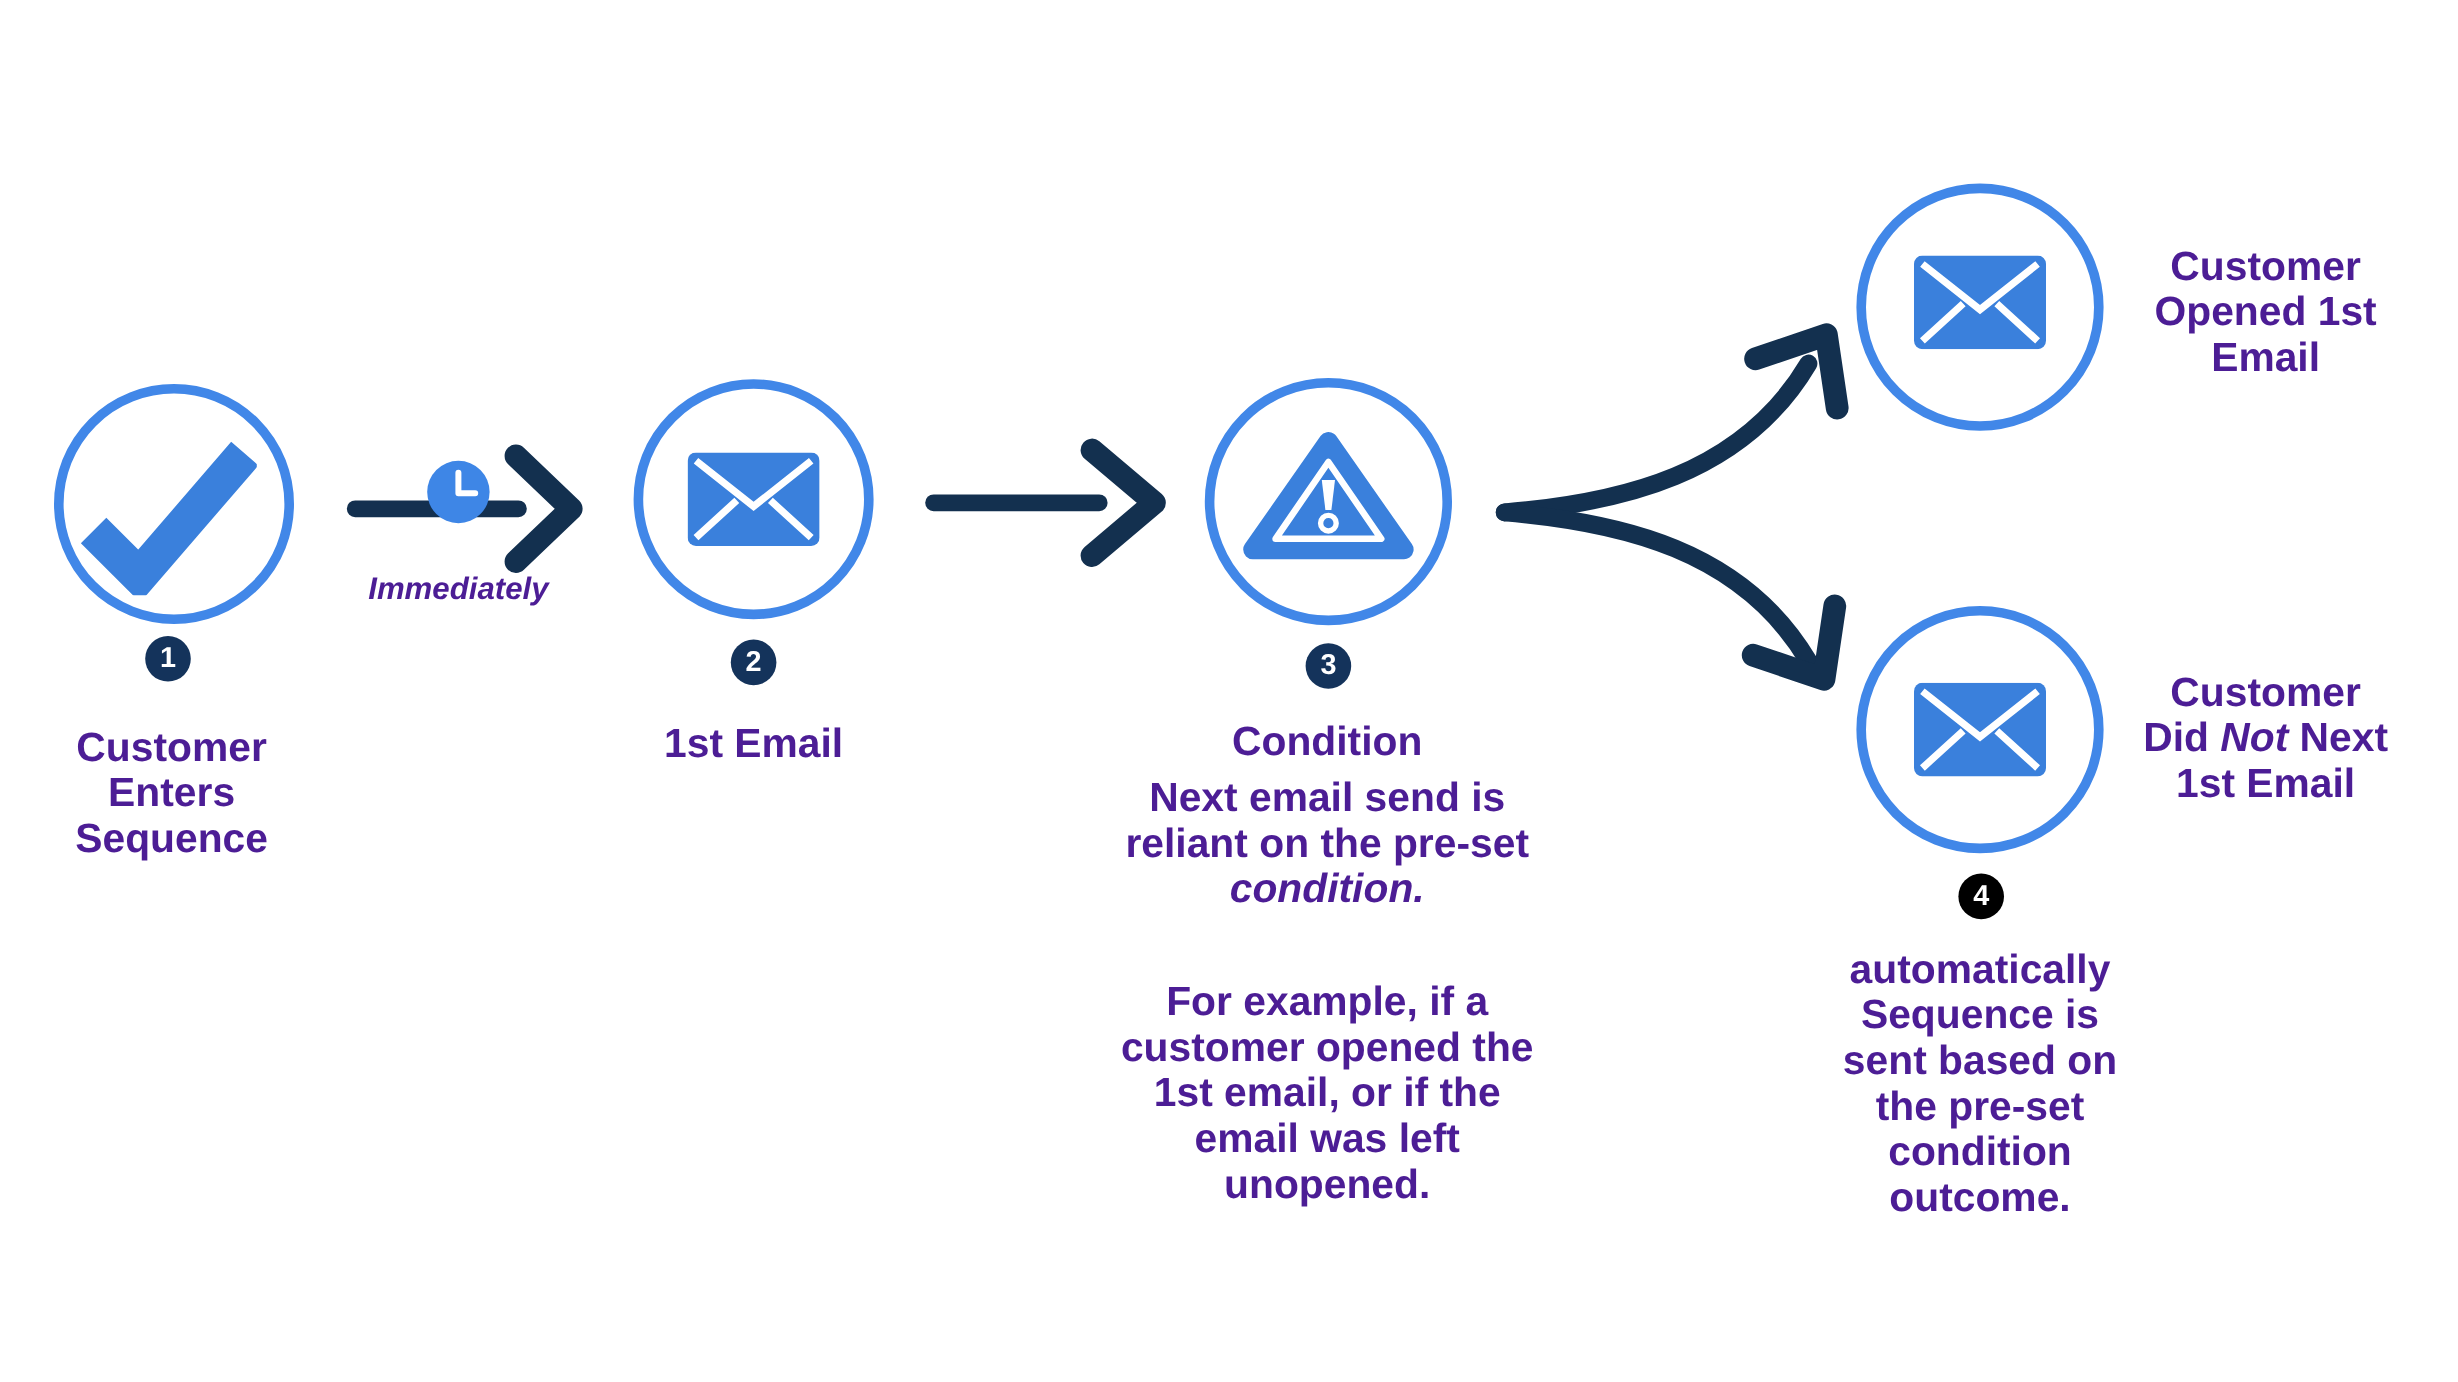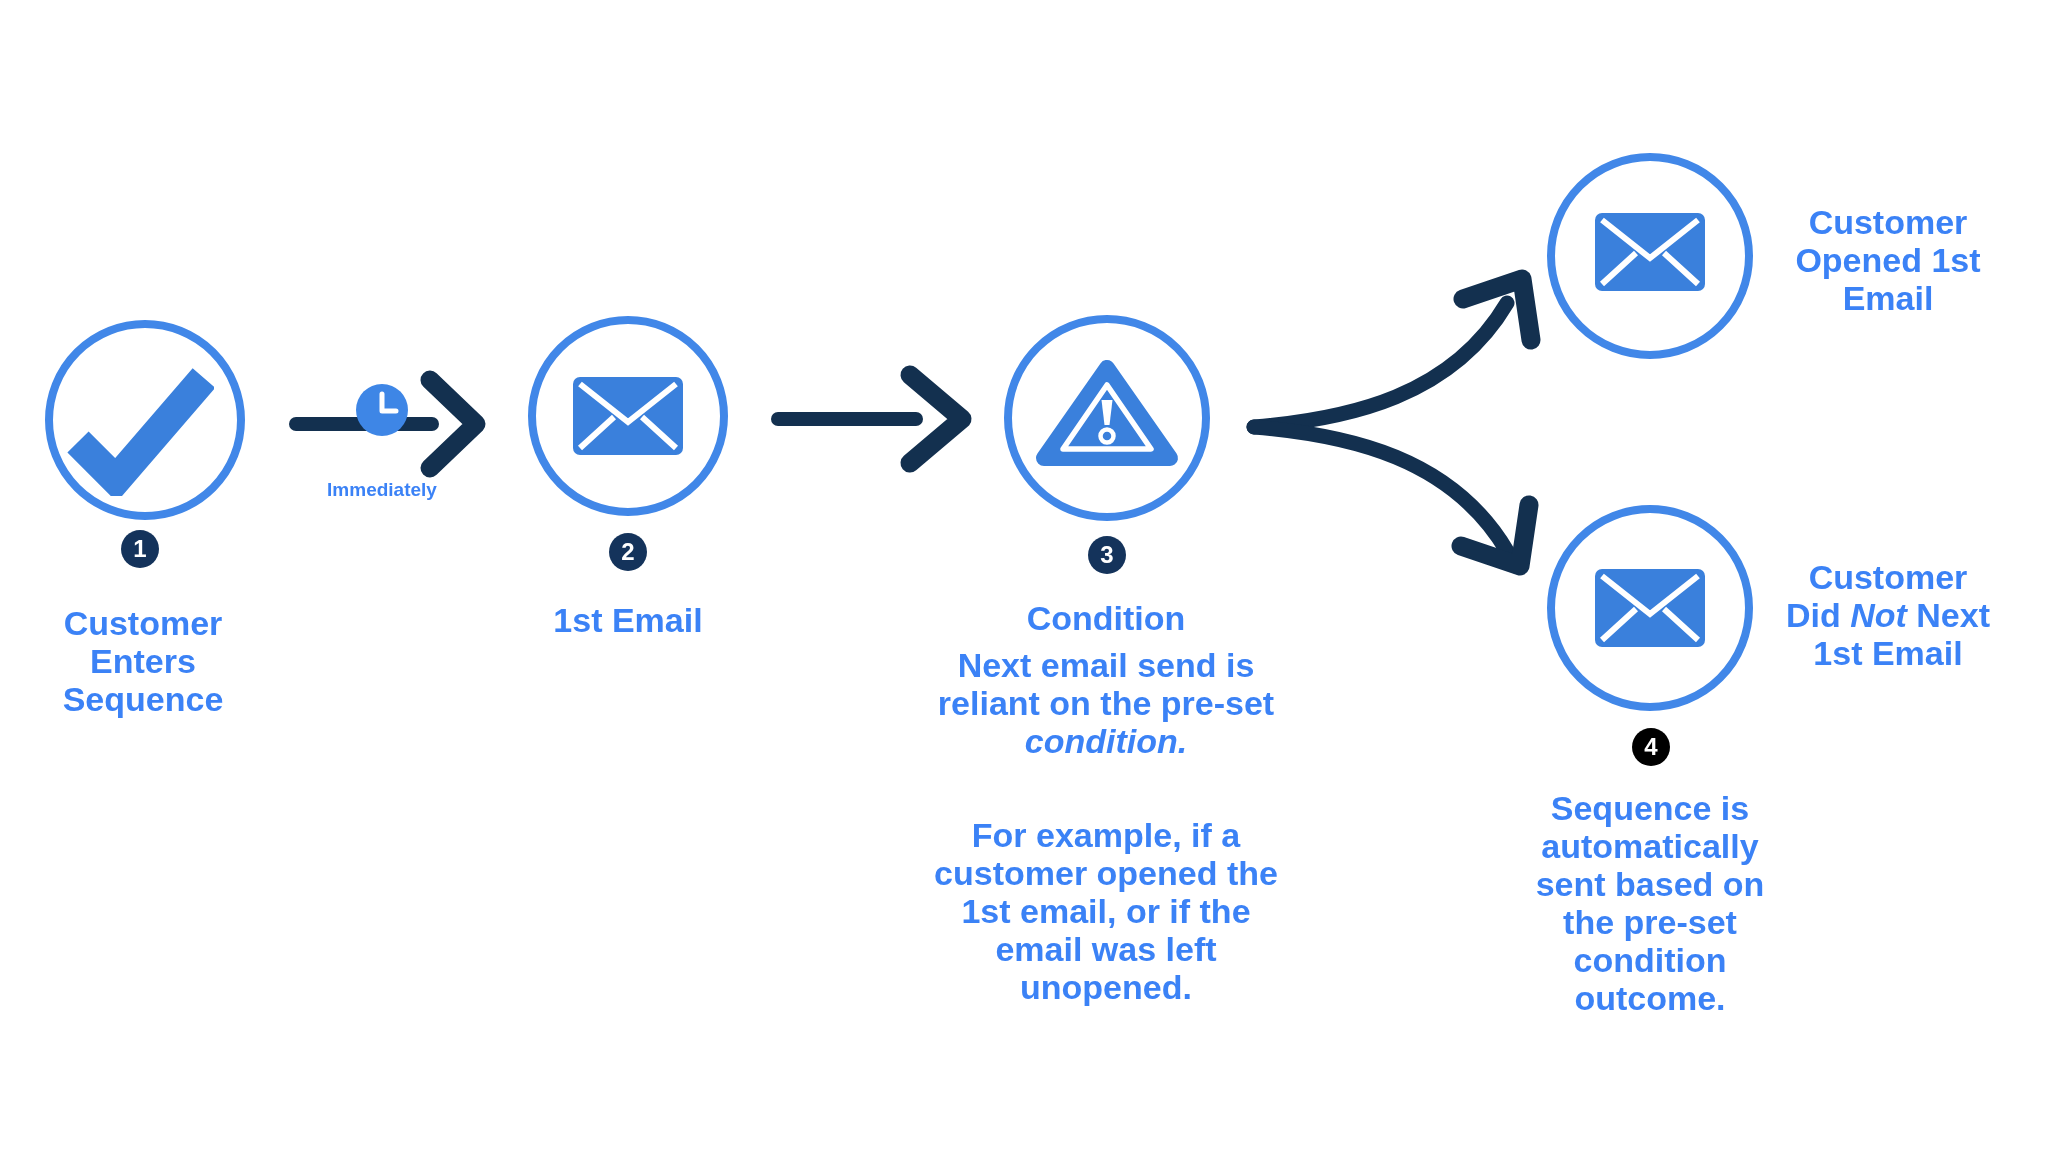--- a/index.html
+++ b/index.html
@@ -28,31 +28,32 @@
     border-radius:50%;
     background:#14335B;
     color:#ffffff;
     font-size:24px;font-weight:700;
     display:flex;align-items:center;justify-content:center;
     z-index:3;
   }
   .badge.black{background:#000000;}
   .txt{
     position:absolute;
-    color:#3b82f6;
+    color:#4c1d95;
     font-weight:700;
     font-size:34px;
     line-height:38px;
     text-align:center;
     z-index:2;
   }
   .txt .line{display:block;}
   .txt i{}
   .caption-italic{
-    font-size:19px;
+    font-style:italic;
+    font-size:26px;
     line-height:36px;
   }
   .clock-wrap{position:absolute;z-index:3;}
   svg{display:block;}
 </style>
 </head>
 <body>
 
 <div id="canvas">
 
@@ -177,21 +178,21 @@
   </div>
   <div class="txt" style="left:1728px;top:558px;width:320px;">
     <span class="line">Customer</span>
     <span class="line"><span>Did</span> <i>Not</i> <span>Next</span></span>
     <span class="line">1st Email</span>
   </div>
   <div class="badge black" style="left:1632px;top:728px;">
     <span>4</span>
   </div>
   <div class="txt" style="left:1470px;top:789px;width:360px;">
+    <span class="line">automatically</span>
     <span class="line">Sequence is</span>
-    <span class="line">automatically</span>
     <span class="line">sent based on</span>
     <span class="line">the pre-set</span>
     <span class="line">condition</span>
     <span class="line">outcome.</span>
   </div>
 
 </div>
 
 </body></html>

